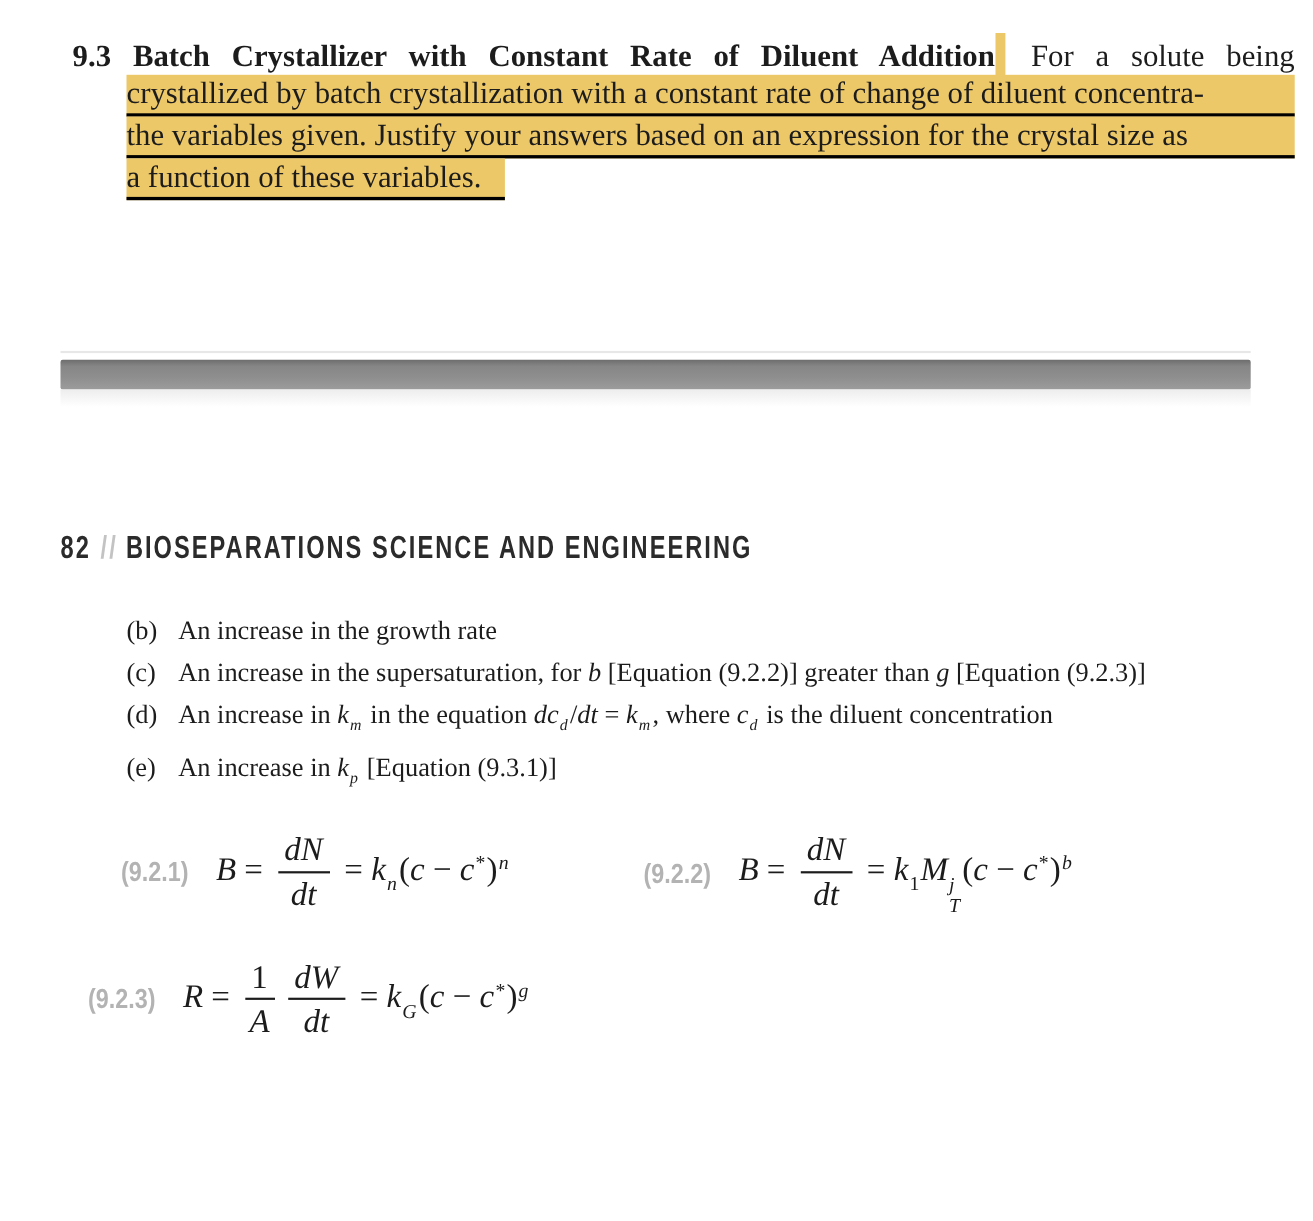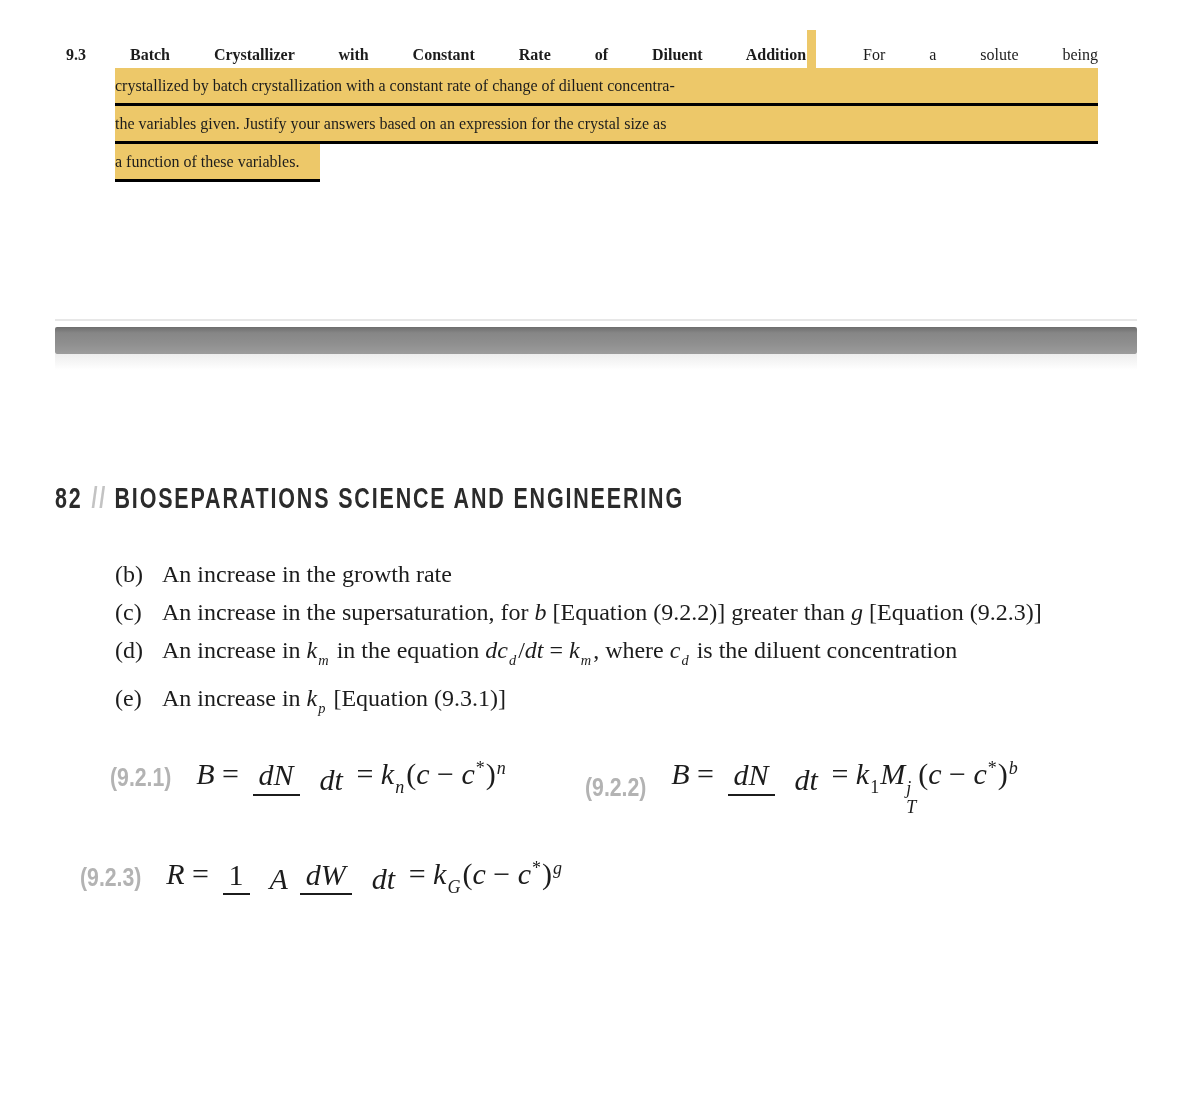--- a/index.html
+++ b/index.html
@@ -3,21 +3,21 @@
 <meta charset="utf-8">
 <style>
   html, body { margin:0; padding:0; }
   body {
     width:1194px; height:1110px; background:#ffffff; overflow:hidden;
     font-family:"Liberation Serif", serif; color:#1c1c1c;
     --hl:#edc869;
   }
 
   
-  .problem { margin:30px 0 0 115px; width:983px; font-size:16px; }
+  .problem { margin:30px 0 0 115px; width:1062px; font-size:28px; }
   .pline { line-height:38px; height:38px; text-align:justify; text-align-last:justify; }
   .pline.first { text-indent:-49px; }
   .bold { font-weight:bold; }
   .hl-sliver {
     display:inline-block; width:9px; height:44px; background:var(--hl);
     vertical-align:-14px; margin:0 3px 0 1px;
   }
   .hl-line {
     background:var(--hl); line-height:35px; height:35px;
     border-bottom:3px solid #000000;
@@ -54,22 +54,22 @@
   .seg-sub  { font-size:0.6em; font-style:italic; vertical-align:-0.5em; margin:0 2px 0 1px; }
   .seg-subn { font-size:0.6em; font-style:normal; vertical-align:-0.5em; margin:0 1px 0 1px; }
   .seg-sup  { font-size:0.6em; font-style:italic; vertical-align:0.55em; margin:0 1px; }
   .seg-supn { font-size:0.6em; font-style:normal; vertical-align:0.55em; margin:0 1px; }
   .supsub {
     display:inline-flex; flex-direction:column; align-items:flex-start;
     font-size:0.6em; line-height:1.05; vertical-align:-0.55em; margin:0 2px 0 1px;
     font-style:italic;
   }
   .frac {
-    display:inline-flex; align-items:center;
-    vertical-align:middle; margin:0 6px; text-align:center;gap:20px;
+    display:inline-flex; flex-direction:column; align-items:center;
+    vertical-align:middle; margin:0 6px; text-align:center;
   }
   .frac .num { border-bottom:2px solid #1c1c1c; padding:0 6px 3px; line-height:1.05; }
   .frac .den { padding-top:4px; line-height:1.05; }
 
   
   .eq-row { display:flex; align-items:flex-start; margin:30px 0 0 110px; }
   .equation { display:flex; align-items:center; }
   .equation.eq1 { width:475px; flex:none; }
   .eq-label {
     font-family:"Liberation Sans", sans-serif; font-weight:bold; font-size:25px;

